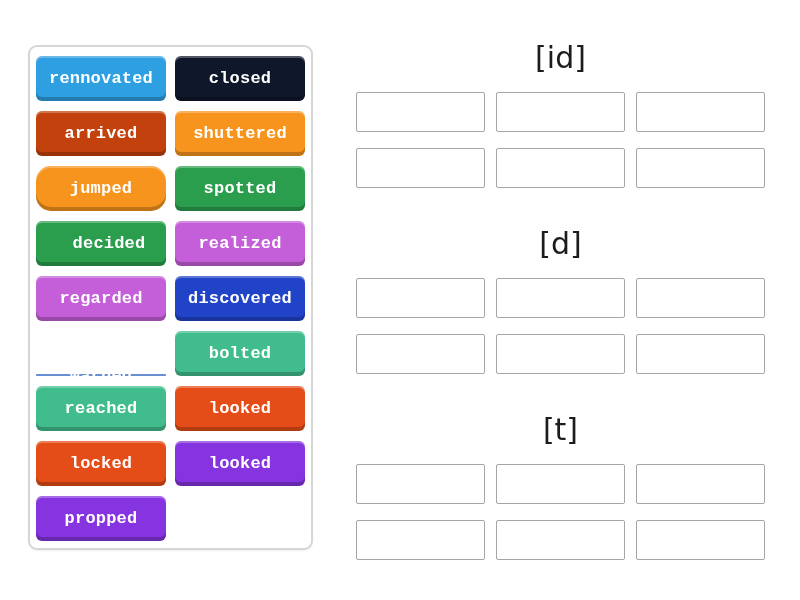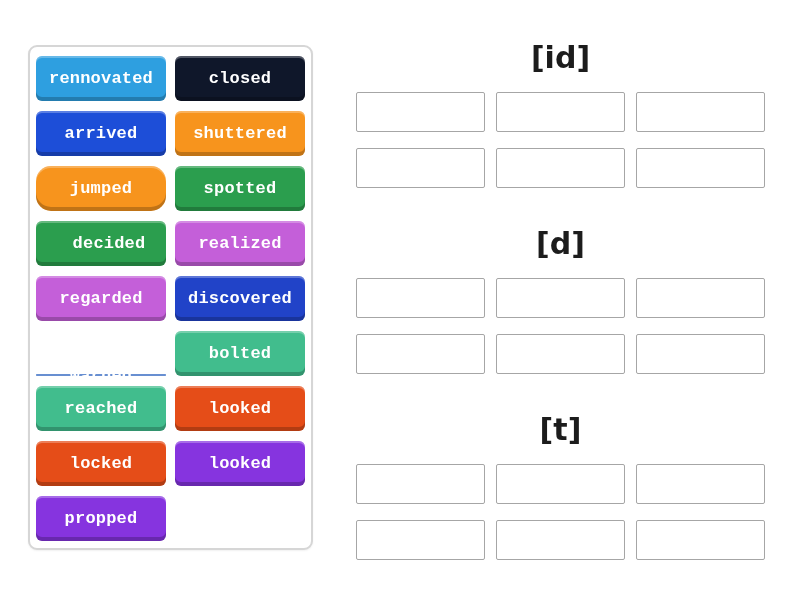--- a/index.html
+++ b/index.html
@@ -63,21 +63,21 @@
     top: 40px;
     width: 409px;
   }
   .category-group + .category-group {
     margin-top: 38px;
   }
   .category-header {
     text-align: center;
     font-size: 30px;
     line-height: 36px;
-    font-weight: 700;
+    font-weight: 400;
     color: #1c1c1c;
     margin-bottom: 16px;
   }
   .slots {
     display: grid;
     grid-template-columns: repeat(3, 129px);
     grid-auto-rows: 40px;
     gap: 16px 11px;
     justify-content: center;
   }
@@ -90,21 +90,21 @@
 </style>
 </head>
 <body>
 
 <div class="stage">
 
   <div class="word-bank">
     <div class="tiles">
         <div class="tile" style="background: rgb(46, 159, 224);">rennovated</div>
         <div class="tile" style="background: #0f172a;">closed</div>
-        <div class="tile" style="background: #1d4ed8;">arrived</div>
+        <div class="tile" style="background: #c2410c;">arrived</div>
         <div class="tile" style="background: rgb(247, 148, 29);">shuttered</div>
         <div class="tile" style="background: rgb(247, 148, 29); border-radius: 15px;">jumped</div>
         <div class="tile" style="background: rgb(43, 158, 78);">spotted</div>
         <div class="tile" style="background: rgb(43, 158, 78); padding-left: 16px;">decided</div>
         <div class="tile" style="background: rgb(196, 95, 217);">realized</div>
         <div class="tile" style="background: rgb(196, 95, 217);">regarded</div>
         <div class="tile" style="background: rgb(33, 67, 200);">discovered</div>
         <div class="tile" style="background: #3b82f6; margin-top: 43px;">warned</div>
         <div class="tile" style="background: rgb(65, 189, 141);">bolted</div>
         <div class="tile" style="background: rgb(65, 189, 141);">reached</div>

